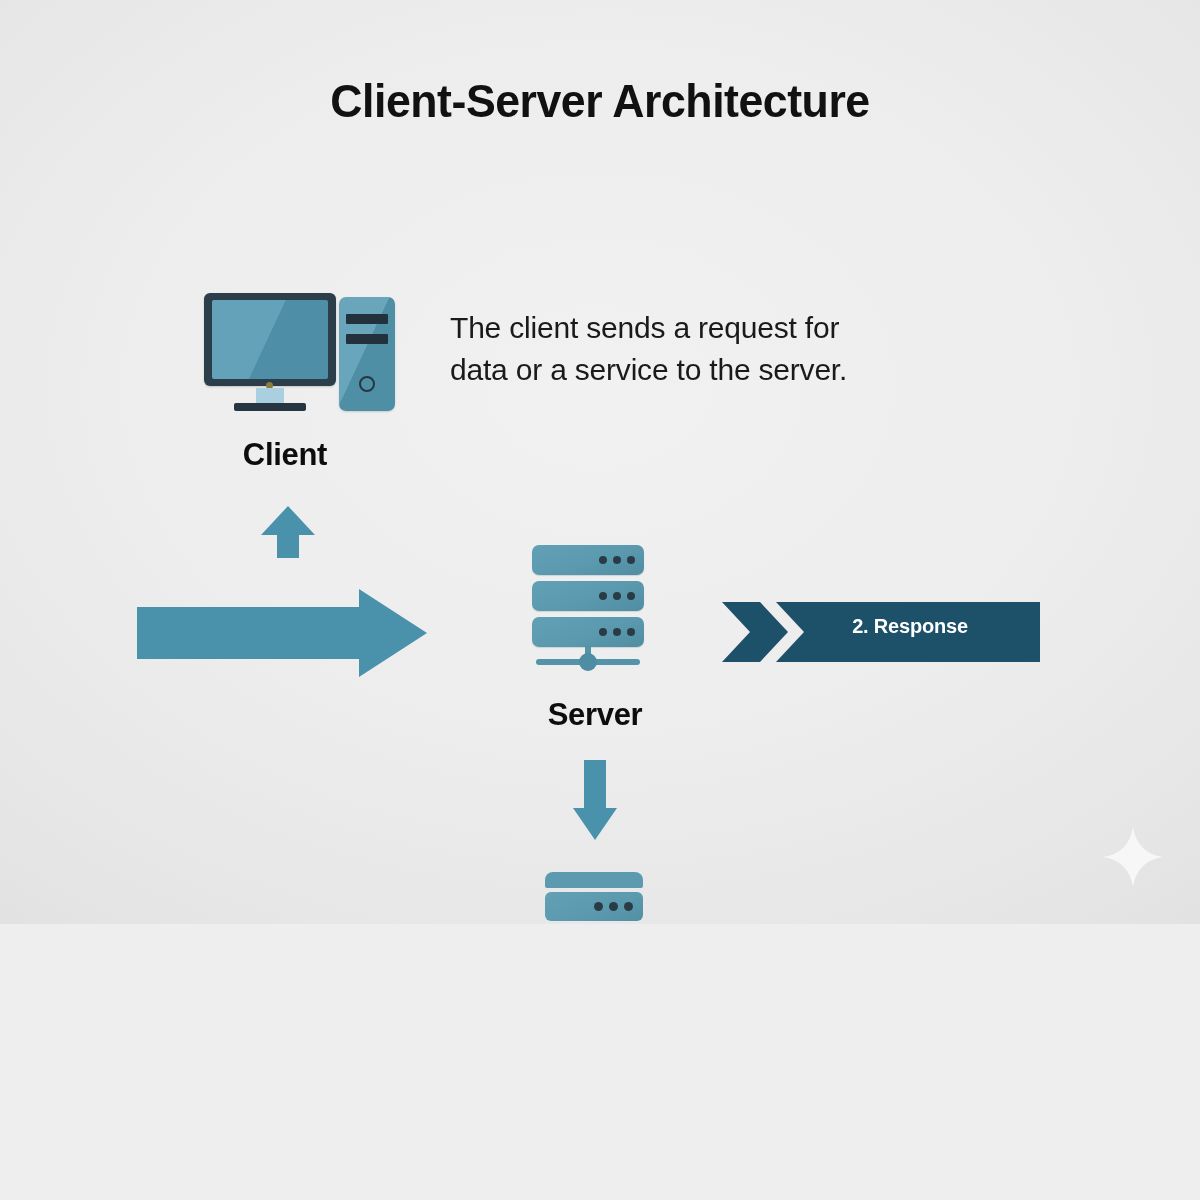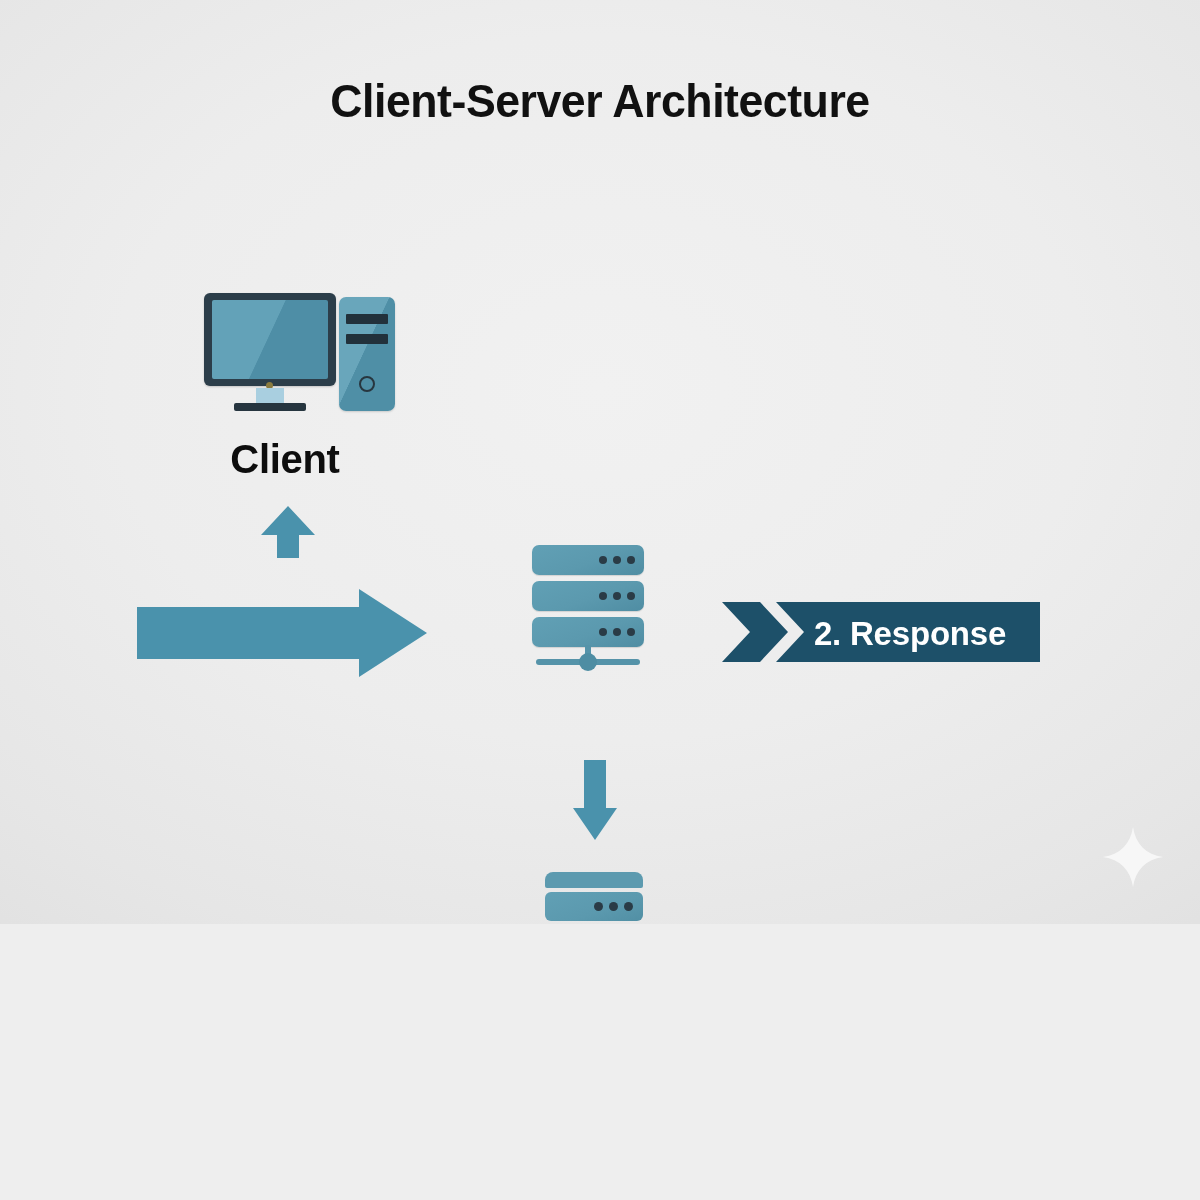--- a/index.html
+++ b/index.html
@@ -45,21 +45,21 @@
     line-height: 42px;
     font-weight: 400;
     letter-spacing: -0.2px;
   }
   #client-desc { left: 450px; top: 307px; width: 430px; }
   #server-desc { left: 748px; top: 889px; width: 340px; }
 
   
   .caption {
     position: absolute;
-    font-size: 40px;
+    font-size: 31px;
     font-weight: bold;
     color: #0d0d0d;
     text-align: center;
     letter-spacing: -0.3px;
   }
   #client-caption { left: 160px; top: 437px; width: 250px; }
   #server-caption { left: 470px; top: 697px; width: 250px; }
 
   
   #client-icon {
@@ -167,21 +167,21 @@
     width: 318px;
     height: 60px;
   }
   #response-label {
     position: absolute;
     left: 790px;
     top: 615px;
     width: 240px;
     text-align: center;
     color: #ffffff;
-    font-size: 33px;
+    font-size: 20px;
     font-weight: bold;
     letter-spacing: -0.2px;
   }
 
   
   #server-icon {
     position: absolute;
     left: 532px;
     top: 545px;
     width: 122px;
@@ -317,20 +317,21 @@
     <div class="monitor-dot"></div>
     <div class="monitor-neck"></div>
     <div class="monitor-base"></div>
     <div class="tower">
       <div class="tower-bar b1"></div>
       <div class="tower-bar b2"></div>
       <div class="tower-btn"></div>
     </div>
   </div>
   <div id="client-caption" class="caption">Client</div>
+  <div id="client-desc" class="para">The client sends a request for data or a service to the server.</div>
 
   <svg id="up-arrow" viewBox="0 0 54 52">
     <polygon points="27,0 54,29 38,29 38,52 16,52 16,29 0,29" fill="#4a92ac"></polygon>
   </svg>
 
   <svg id="request-arrow" viewBox="0 0 290 88">
     <polygon points="0,18 222,18 222,0 290,44 222,88 222,70 0,70" fill="#4a92ac"></polygon>
   </svg>
 
   <svg id="response-banner" viewBox="0 0 318 60">
@@ -358,20 +359,21 @@
       <span class="rack-dots">
           <i></i>
           <i></i>
           <i></i>
         </span>
     </div>
     <div class="rack-stem"></div>
     <div class="rack-base"></div>
     <div class="rack-node"></div>
   </div>
+  <div id="server-caption" class="caption">Server</div>
 
   <svg id="down-arrow" viewBox="0 0 44 80">
     <polygon points="11,0 33,0 33,48 44,48 22,80 0,48 11,48" fill="#4a92ac"></polygon>
   </svg>
 
   <div id="server-tower">
     <div class="tw-cap"></div>
     <div class="tw-bay y1">
       <span class="tw-dots">
           <i></i>

